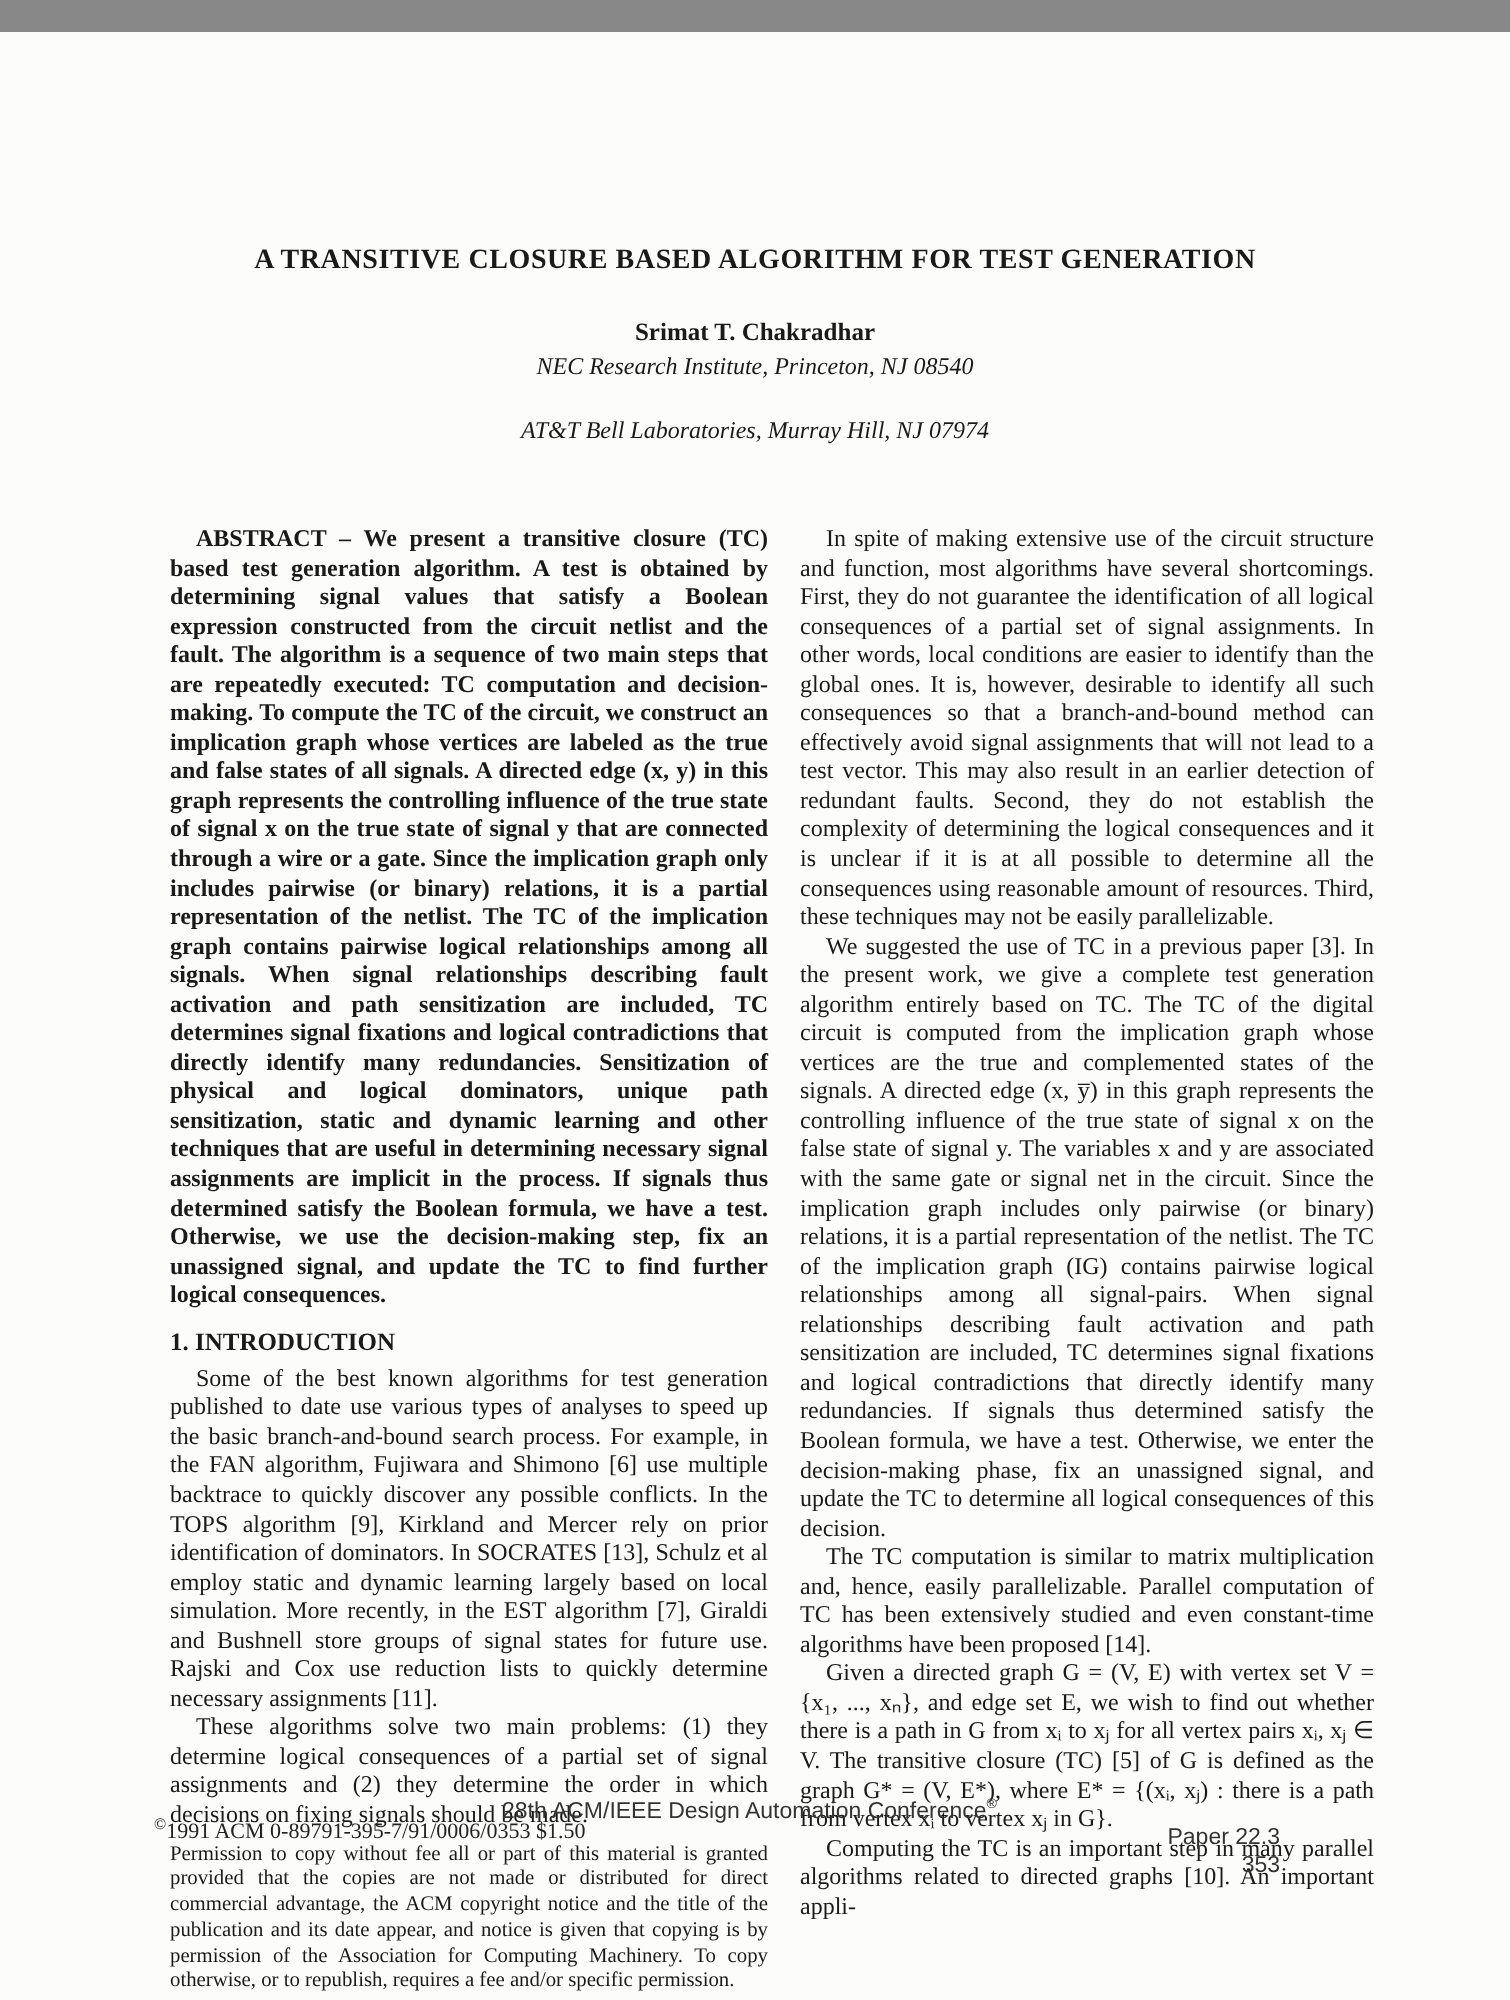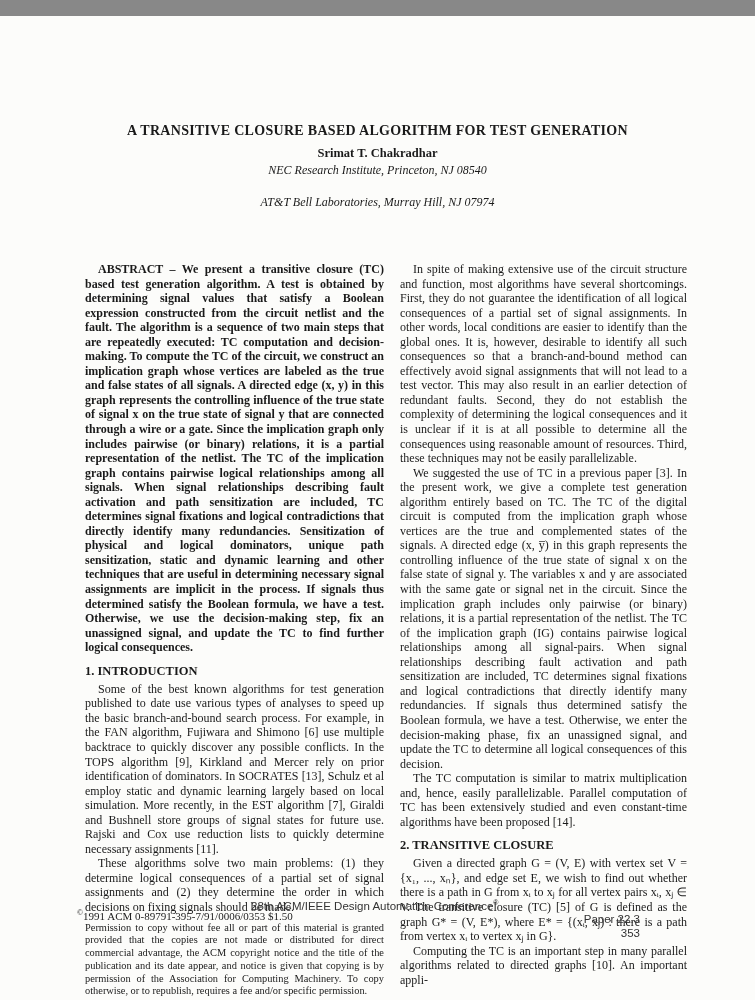--- a/index.html
+++ b/index.html
@@ -11,21 +11,21 @@
     color:#1a1a1a;
     font-family:"Liberation Serif", serif;
     overflow:hidden;
   }
   .paper-title {
     position:absolute; top:107px; left:0; width:755px;
     text-align:center;
     font-size:14px; font-weight:bold; letter-spacing:0.3px;
   }
   .authors {
-    position:absolute; top:130px; left:0; width:755px;
+    position:absolute; top:143px; left:0; width:755px;
     text-align:center;
   }
   .author-name { font-size:12.5px; font-weight:bold; }
   .author-affil { font-size:12px; font-style:italic; margin-top:2px; }
   .author-block + .author-block { margin-top:17px; }
   .columns {
     position:absolute; top:246px; left:85px; width:592px;
     display:grid; grid-template-columns:299px 287px; column-gap:16px;
   }
   .col p {
@@ -89,21 +89,20 @@
       <div class="section-heading">1. INTRODUCTION</div>
       <p>Some of the best known algorithms for test generation published to date use various types of analyses to speed up the basic branch-and-bound search process. For example, in the FAN algorithm, Fujiwara and Shimono [6] use multiple backtrace to quickly discover any possible conflicts. In the TOPS algorithm [9], Kirkland and Mercer rely on prior identification of dominators. In SOCRATES [13], Schulz et al employ static and dynamic learning largely based on local simulation. More recently, in the EST algorithm [7], Giraldi and Bushnell store groups of signal states for future use. Rajski and Cox use reduction lists to quickly determine necessary assignments [11].</p>
       <p>These algorithms solve two main problems: (1) they determine logical consequences of a partial set of signal assignments and (2) they determine the order in which decisions on fixing signals should be made.</p>
       <div class="footnote">Permission to copy without fee all or part of this material is granted provided that the copies are not made or distributed for direct commercial advantage, the ACM copyright notice and the title of the publication and its date appear, and notice is given that copying is by permission of the Association for Computing Machinery. To copy otherwise, or to republish, requires a fee and/or specific permission.</div>
     </div>
 
     <div class="col">
       <p>In spite of making extensive use of the circuit structure and function, most algorithms have several shortcomings. First, they do not guarantee the identification of all logical consequences of a partial set of signal assignments. In other words, local conditions are easier to identify than the global ones. It is, however, desirable to identify all such consequences so that a branch-and-bound method can effectively avoid signal assignments that will not lead to a test vector. This may also result in an earlier detection of redundant faults. Second, they do not establish the complexity of determining the logical consequences and it is unclear if it is at all possible to determine all the consequences using reasonable amount of resources. Third, these techniques may not be easily parallelizable.</p>
       <p>We suggested the use of TC in a previous paper [3]. In the present work, we give a complete test generation algorithm entirely based on TC. The TC of the digital circuit is computed from the implication graph whose vertices are the true and complemented states of the signals. A directed edge (x, y̅) in this graph represents the controlling influence of the true state of signal x on the false state of signal y. The variables x and y are associated with the same gate or signal net in the circuit. Since the implication graph includes only pairwise (or binary) relations, it is a partial representation of the netlist. The TC of the implication graph (IG) contains pairwise logical relationships among all signal-pairs. When signal relationships describing fault activation and path sensitization are included, TC determines signal fixations and logical contradictions that directly identify many redundancies. If signals thus determined satisfy the Boolean formula, we have a test. Otherwise, we enter the decision-making phase, fix an unassigned signal, and update the TC to determine all logical consequences of this decision.</p>
       <p>The TC computation is similar to matrix multiplication and, hence, easily parallelizable. Parallel computation of TC has been extensively studied and even constant-time algorithms have been proposed [14].</p>
-      <div class="section-heading">2. TRANSITIVE CLOSURE</div>
       <p>Given a directed graph G = (V, E) with vertex set V = {x₁, ..., xₙ}, and edge set E, we wish to find out whether there is a path in G from xᵢ to xⱼ for all vertex pairs xᵢ, xⱼ ∈ V. The transitive closure (TC) [5] of G is defined as the graph G* = (V, E*), where E* = {(xᵢ, xⱼ) : there is a path from vertex xᵢ to vertex xⱼ in G}.</p>
       <p>Computing the TC is an important step in many parallel algorithms related to directed graphs [10]. An important appli-</p>
     </div>
 
   </div>
 
   <div class="footer-conference"><span>28th ACM/IEEE Design Automation Conference</span><sup class="mark">®</sup></div>
 
   <div class="footer-paper-number">Paper 22.3</div>
 

